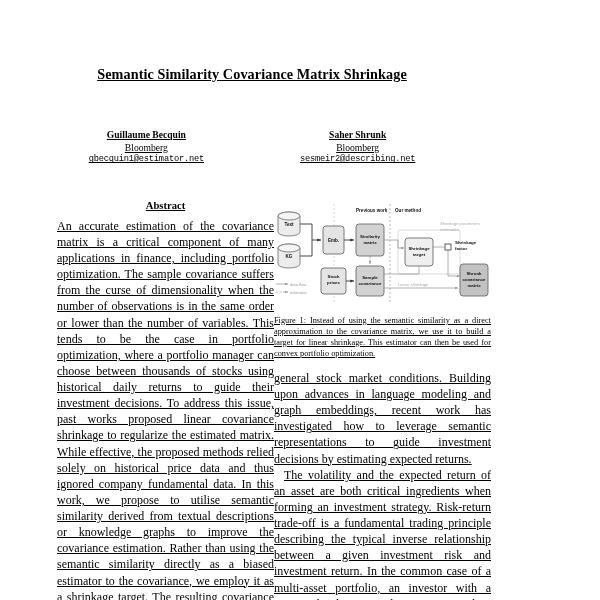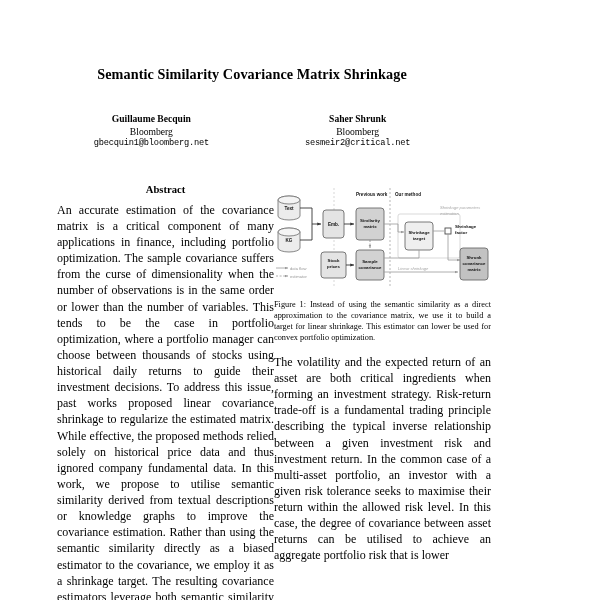--- a/index.html
+++ b/index.html
@@ -14,35 +14,36 @@
     font-family: "Liberation Serif", serif;
     color: #000000;
     position: relative;
   }
   .page {
     width: 504px;
     height: 600px;
     box-sizing: border-box;
     padding: 0;
     position: relative;
+    text-decoration: underline;
   }
   .paper-title {
     text-align: center;
     font-family: "Liberation Serif", serif;
     font-weight: bold;
     font-size: 14.2px;
     letter-spacing: 0.1px;
     margin: 0;
     padding-top: 66px;
   }
   .authors {
     display: flex;
     justify-content: center;
     gap: 96px;
-    margin-top: 30px;
+    margin-top: 46px;
   }
   .author {
     text-align: center;
     line-height: 1.32;
   }
   .author-name {
     font-family: "Liberation Serif", serif;
     font-weight: bold;
     font-size: 9.6px;
   }
@@ -114,26 +115,26 @@
 <body>
 
 <div class="page">
 
   <h1 class="paper-title">Semantic Similarity Covariance Matrix Shrinkage</h1>
 
   <div class="authors">
     <div class="author">
       <div class="author-name">Guillaume Becquin</div>
       <div class="author-affil">Bloomberg</div>
-      <div class="author-email">gbecquin1@bloomberg.net</div>
+      <div class="author-email">gbecquin1@estimator.net</div>
     </div>
     <div class="author">
       <div class="author-name">Saher Shrunk</div>
       <div class="author-affil">Bloomberg</div>
-      <div class="author-email">sesmeir2@critical.net</div>
+      <div class="author-email">sesmeir2@describing.net</div>
     </div>
   </div>
 
   <div class="columns">
 
     <div class="col">
       <div class="section-head">Abstract</div>
       <p class="body">An accurate estimation of the covariance matrix is a critical component of many applications in finance, including portfolio optimization. The sample covariance suffers from the curse of dimensionality when the number of observations is in the same order or lower than the number of variables. This tends to be the case in portfolio optimization, where a portfolio manager can choose between thousands of stocks using historical daily returns to guide their investment decisions. To address this issue, past works proposed linear covariance shrinkage to regularize the estimated matrix. While effective, the proposed methods relied solely on historical price data and thus ignored company fundamental data. In this work, we propose to utilise semantic similarity derived from textual descriptions or knowledge graphs to improve the covariance estimation. Rather than using the semantic similarity directly as a biased estimator to the covariance, we employ it as a shrinkage target. The resulting covariance estimators leverage both semantic similarity and recent price history, and can be readily adapted to a broad range of financial securities. The effectiveness of the approach is demonstrated for a period including diverse market conditions and compared with the covariance shrinkage prior art.</p>
       <div class="numbered-head">
         <span>1</span>
@@ -231,18 +232,19 @@
           <text x="166" y="23" font-family="Liberation Sans, sans-serif" font-size="4.1" font-style="italic" fill="#a8a8a8">Shrinkage parameters</text>
           <text x="166" y="29" font-family="Liberation Sans, sans-serif" font-size="4.1" font-style="italic" fill="#a8a8a8">estimation</text>
 
           <text x="124" y="84" font-family="Liberation Sans, sans-serif" font-size="4.1" font-style="italic" fill="#a8a8a8">Linear shrinkage</text>
 
           <text x="16" y="83.5" font-family="Liberation Sans, sans-serif" font-size="4.1" fill="#9a9a9a">data flow</text>
           <text x="16" y="91.5" font-family="Liberation Sans, sans-serif" font-size="4.1" fill="#9a9a9a">estimator</text>
         </svg>
       </div>
 
-      <div class="caption">Figure 1: Instead of using the semantic similarity as a direct approximation to the covariance matrix, we use it to build a target for linear shrinkage. This estimator can lower be used for convex portfolio optimization.</div>
-
+      <div class="caption">Figure 1: Instead of using the semantic similarity as a direct approximation to the covariance matrix, we use it to build a target for linear shrinkage. This estimator can then be used for convex portfolio optimization.</div>
+
+      <p class="body">general stock market conditions. Building upon advances in language modeling and graph embeddings, recent work has investigated how to leverage semantic representations to guide investment decisions by estimating expected returns.</p>
       <p class="body">The volatility and the expected return of an asset are both critical ingredients when forming an investment strategy. Risk-return trade-off is a fundamental trading principle describing the typical inverse relationship between a given investment risk and investment return. In the common case of a multi-asset portfolio, an investor with a given risk tolerance seeks to maximise their return within the allowed risk level. In this case, the degree of covariance between asset returns can be utilised to achieve an aggregate portfolio risk that is lower</p>
     </div>
   </div>
 </div>
 
 </body></html>

